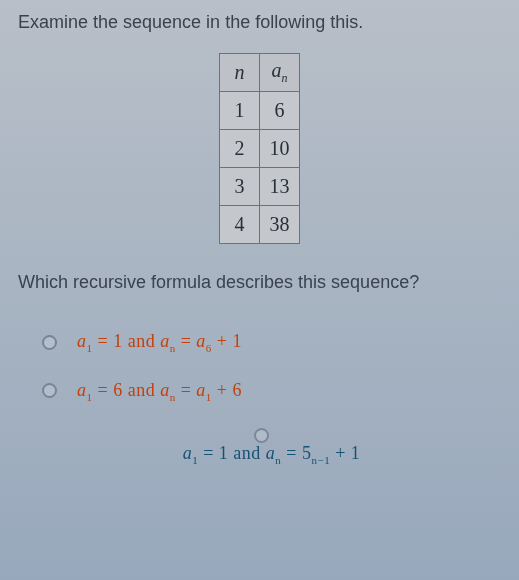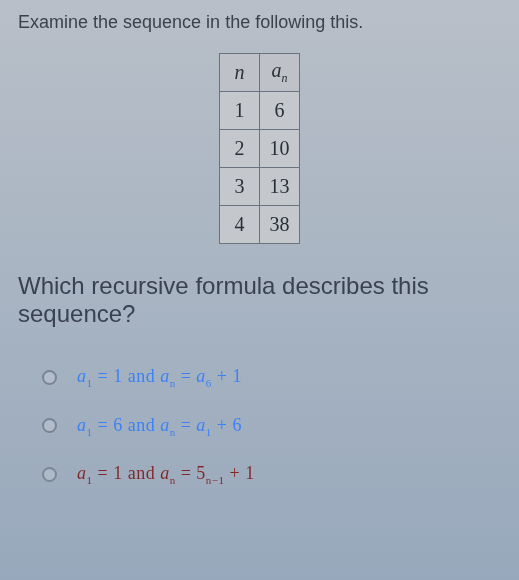--- a/index.html
+++ b/index.html
@@ -37,49 +37,49 @@
       color: #2a2e36;
       background: #c4c8cc;
     }
     th {
       font-style: italic;
       font-weight: normal;
       background: #bec2c8;
     }
     th sub { font-size: 12px; font-style: italic; }
     .question-text {
-      font-size: 24px;
+      font-size: 18px;
       color: #3a4252;
       margin-bottom: 38px;
     }
     .options {
       padding-left: 24px;
     }
     .option-row {
       display: flex;
       align-items: center;
       margin-bottom: 26px;
       font-family: 'Times New Roman', serif;
       font-size: 18px;
-      color: #3b82f6;
+      color: #c2410c;
     }
     .radio {
       width: 15px;
       height: 15px;
       border: 2px solid #7a8494;
       border-radius: 50%;
       margin-right: 20px;
       flex-shrink: 0;
       background: rgba(200,210,220,0.4);
     }
     .formula { letter-spacing: 0.5px; }
     .formula i { font-style: italic; }
     .formula sub { font-size: 11px; }
     .option-row:nth-child(3),
-    .option-row:nth-child(4) { color: #7f1d1d; opacity: 0.92; }
+    .option-row:nth-child(4) { color: #0c4a6e; opacity: 0.92; flex-direction: column; }
   </style>
 </head>
 <body>
 
 <div class="prompt-text">Examine the sequence in the following this.</div>
 
 <div class="table-container">
   <table>
     <tbody>
         <tr>

